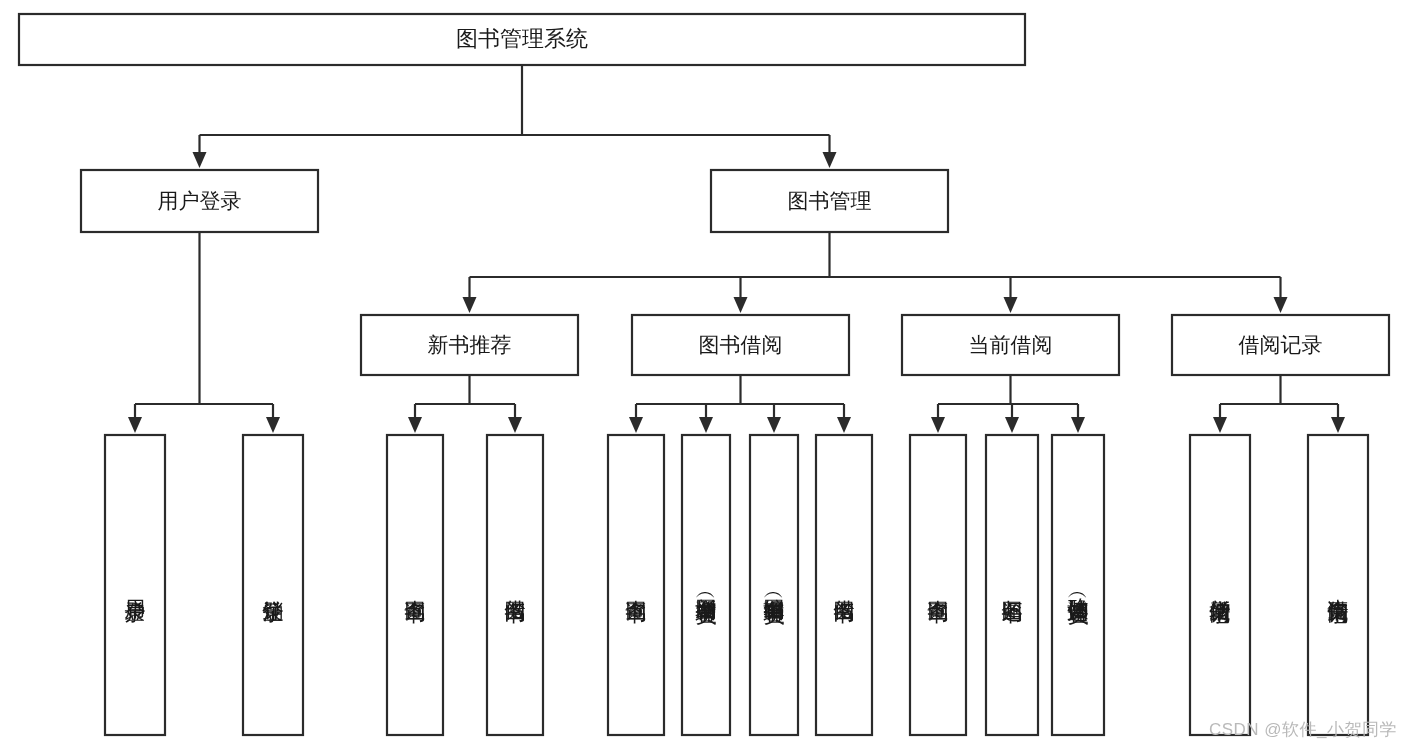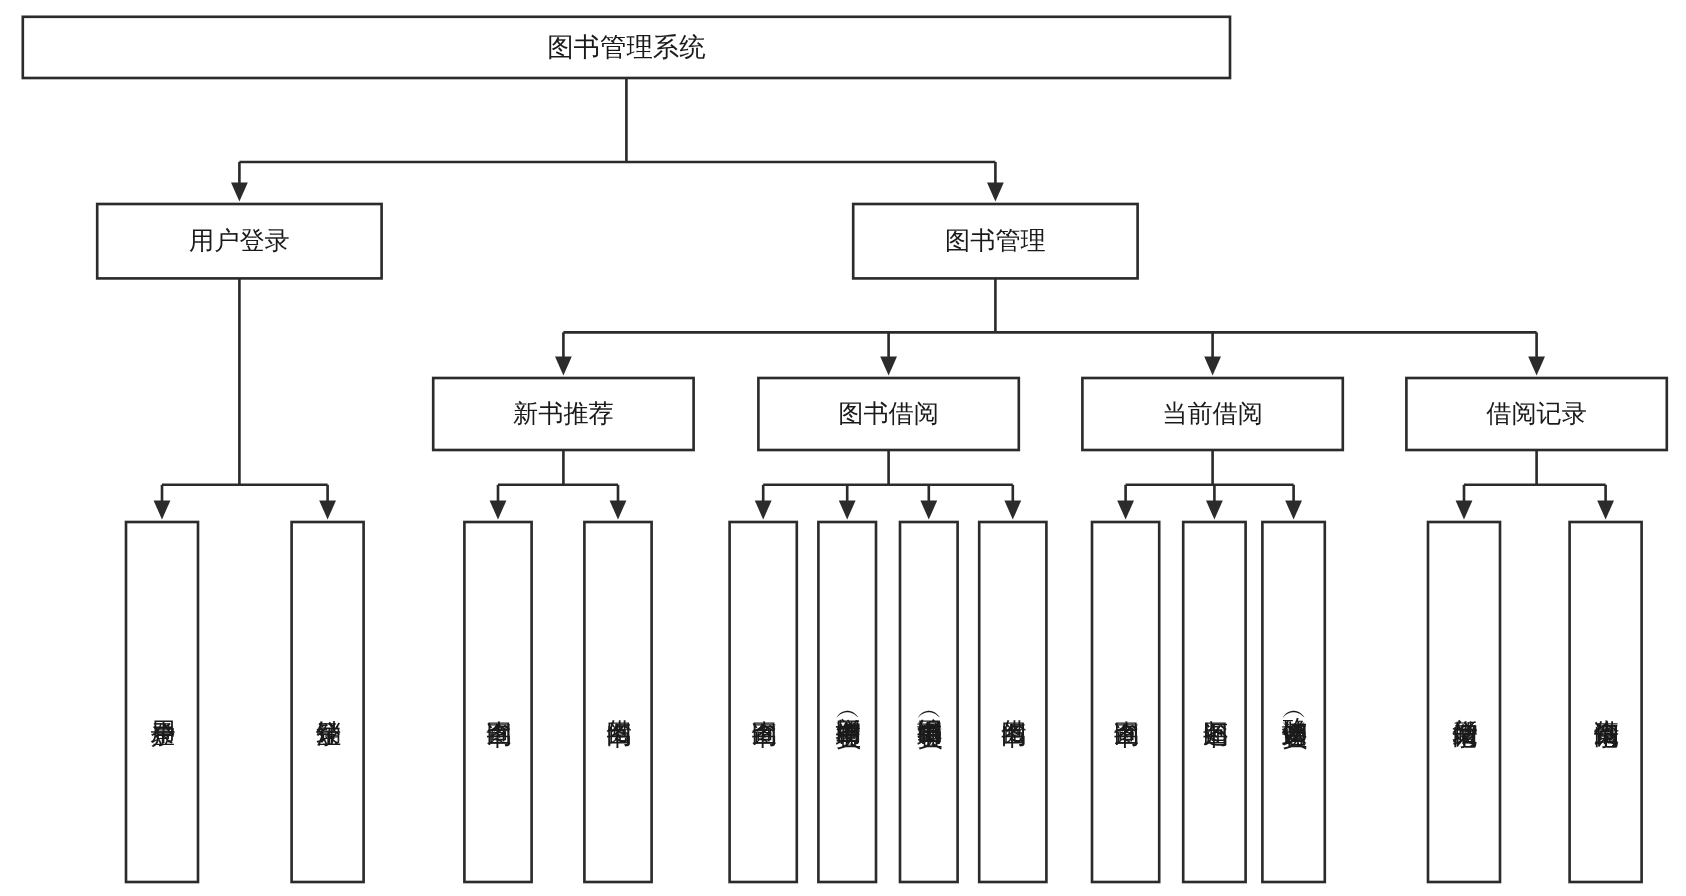--- a/index.html
+++ b/index.html
@@ -220,13 +220,14 @@
         <span style="writing-mode: vertical-rl; text-orientation: upright;">确认归还（管理员）</span>
       </div>
       <div class="leaf-label" style="left: 1190px; top: 443px; width: 60px; height: 284px; display: flex; align-items: center; justify-content: center;">
         <span style="writing-mode: vertical-rl; text-orientation: upright;">新增借阅记录</span>
       </div>
       <div class="leaf-label" style="left: 1308px; top: 443px; width: 60px; height: 284px; display: flex; align-items: center; justify-content: center;">
         <span style="writing-mode: vertical-rl; text-orientation: upright;">查询借阅记录</span>
       </div>
     </div>
 
+  <div class="watermark">CSDN @软件_小贺同学</div>
 </div>
 
 </body></html>

